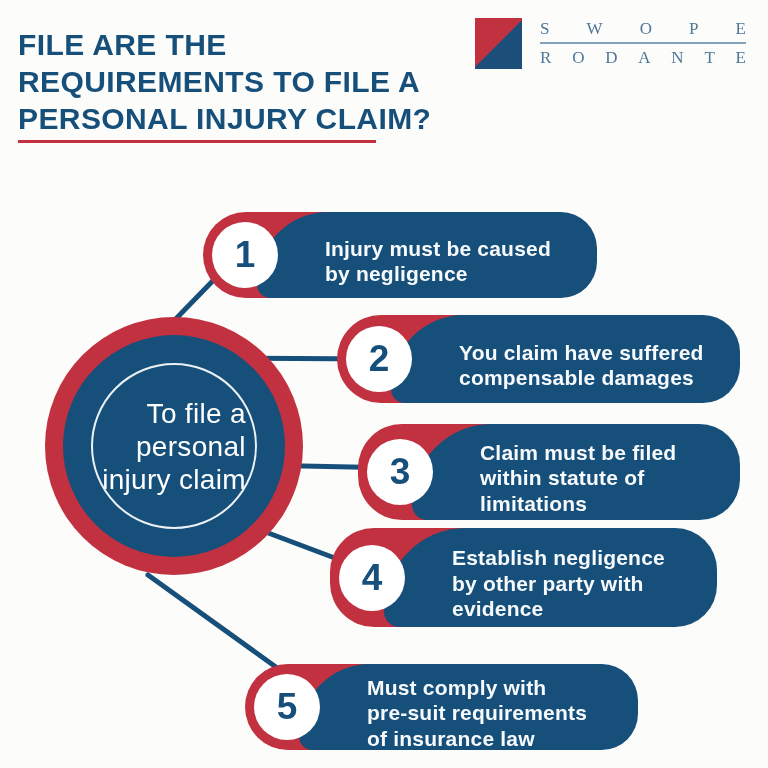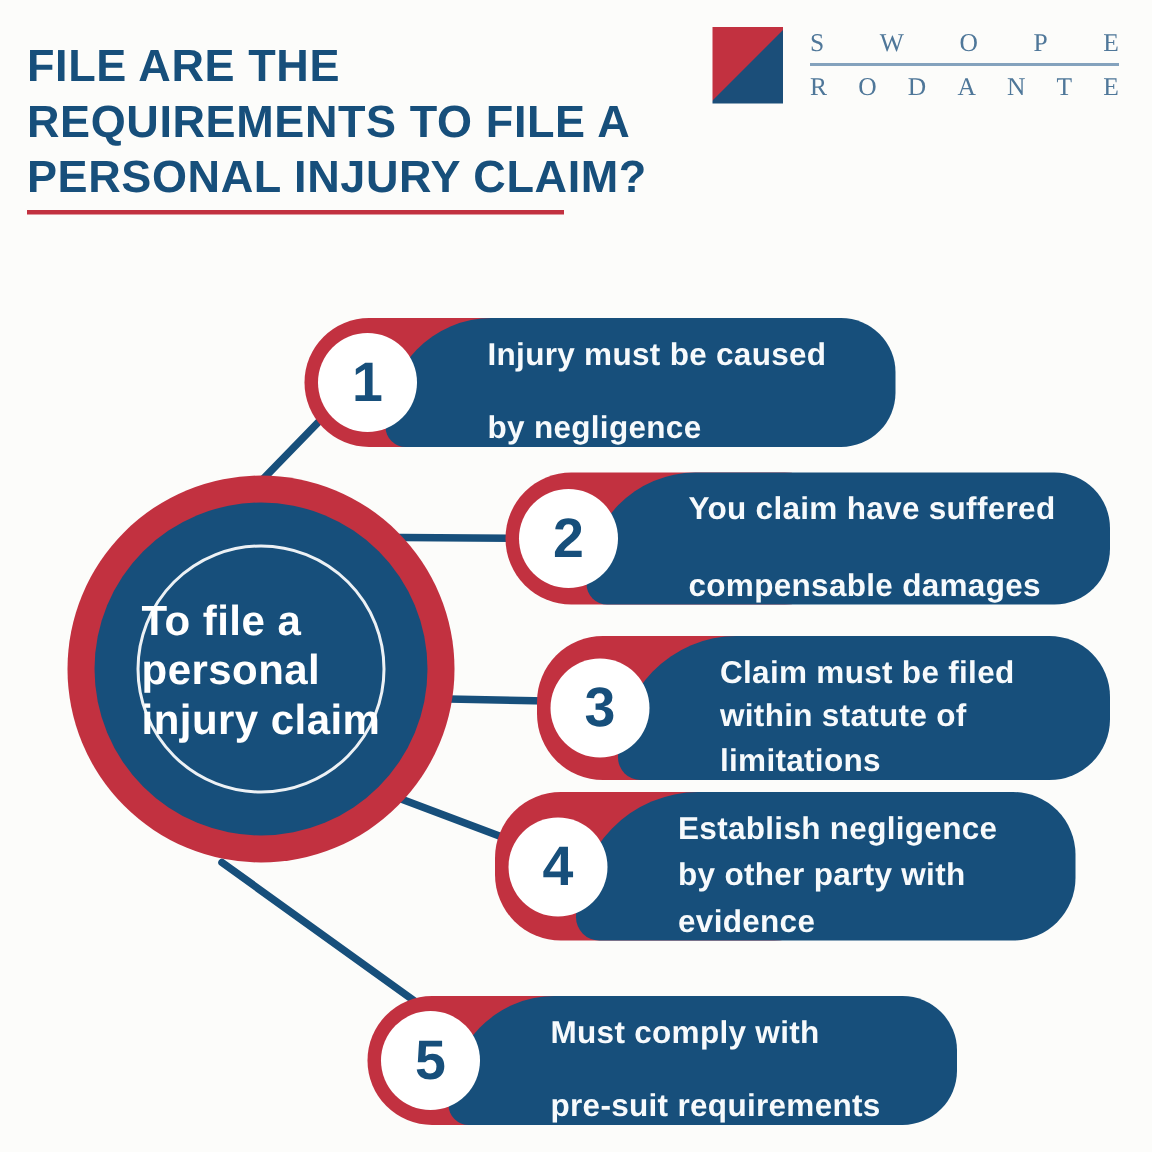--- a/index.html
+++ b/index.html
@@ -47,35 +47,35 @@
   }
   .hub-inner{
     position:absolute;inset:18px;background:var(--blue);border-radius:50%;
     display:flex;align-items:center;justify-content:center;
   }
   .hub-ring{
     position:absolute;inset:28px;border:2px solid rgba(255,255,255,.92);
     border-radius:50%;
   }
   .hub-label{
-    position:relative;color:var(--text-light);text-align:left;
-    font-size:28px;line-height:33px;font-weight:700;letter-spacing:.3px;
+    position:relative;color:var(--text-light);text-align:right;
+    font-size:28px;line-height:33px;font-weight:400;letter-spacing:.3px;
   }
 
   
   .pill{position:absolute;z-index:2;}
   .pill-red{
     position:absolute;left:0;top:0;bottom:0;width:230px;
     background:var(--red);border-radius:44px;
   }
   .pill-body{
     position:absolute;left:54px;top:0;right:0;bottom:0;
     background:var(--blue);
     border-radius:84px 43px 43px 16px / 86px 43px 43px 16px;
-    display:flex;flex-direction:column;justify-content:space-between;
+    display:flex;flex-direction:column;justify-content:center;
     padding:12px 18px 0 68px;
   }
   .pill-body .line{
     color:#f7fafc;font-size:21px;line-height:25.5px;font-weight:bold;
     letter-spacing:.2px;white-space:nowrap;
   }
   .num-circle{
     position:absolute;left:9px;top:50%;transform:translateY(-50%);
     width:66px;height:66px;background:#fff;border-radius:50%;
     display:flex;align-items:center;justify-content:center;
@@ -186,19 +186,20 @@
     <div class="num-circle">
       <span>4</span>
     </div>
   </div>
 
   <div class="pill p5">
     <div class="pill-red"></div>
     <div class="pill-body">
       <div class="line">Must comply with</div>
       <div class="line">pre-suit requirements</div>
+      <div class="line">of insurance law</div>
     </div>
     <div class="num-circle">
       <span>5</span>
     </div>
   </div>
 
 </div>
 
 </body></html>

